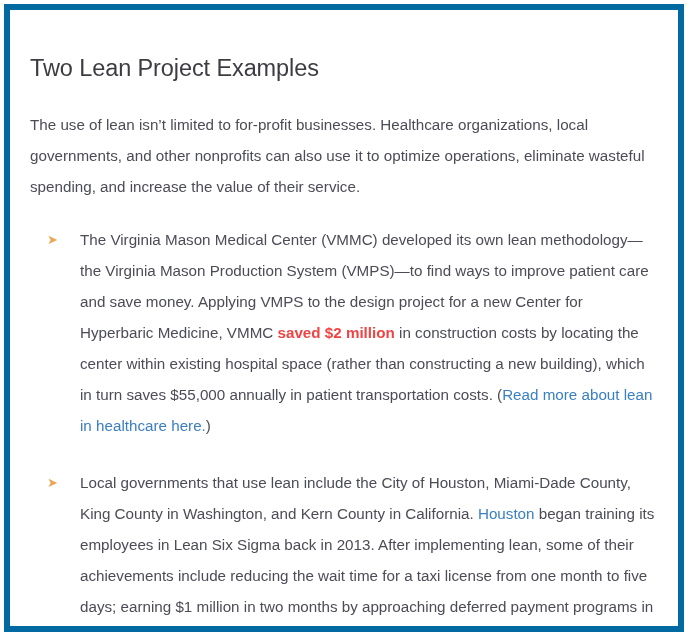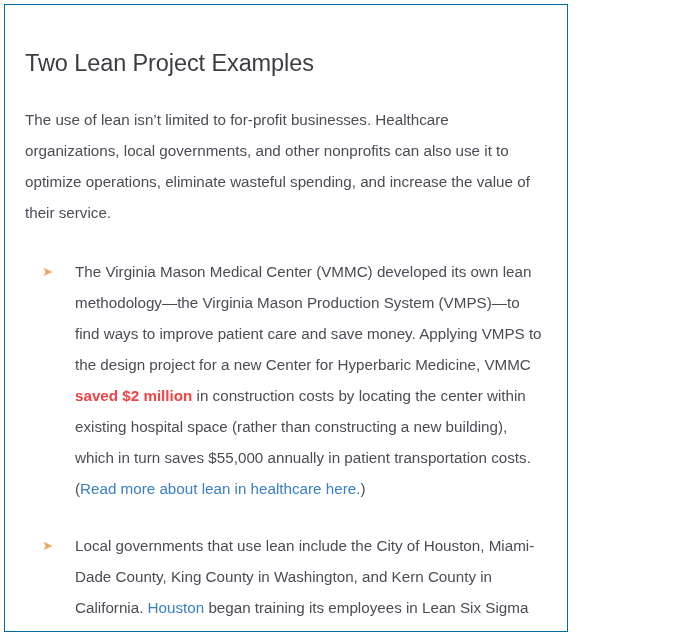--- a/index.html
+++ b/index.html
@@ -11,23 +11,23 @@
     height: 638px;
     background: #ffffff;
     font-family: "Liberation Sans", sans-serif;
     overflow: hidden;
   }
 
   #page {
     position: absolute;
     left: 4px;
     top: 4px;
-    width: 564px;
+    width: 680px;
     height: 628px;
-    border: 1px solid #0369a1;
+    border: 6px solid #0369a1;
     background: #ffffff;
     box-sizing: border-box;
     overflow: hidden;
   }
 
   #content {
     padding: 44px 22px 0 20px;
     box-sizing: border-box;
   }
 
@@ -37,21 +37,21 @@
     color: #3c3c43;
     margin: 0 0 27px 0;
     letter-spacing: -0.1px;
     line-height: 1.2;
   }
 
   .intro {
     font-size: 15.2px;
     color: #4c4c57;
     line-height: 31px;
-    margin: 0 0 28px 0;
+    margin: 0 0 22px 0;
     max-width: 650px;
   }
 
   .bullet-list {
     list-style: none;
     margin: 0;
     padding: 0;
   }
 
   .bullet-item {

